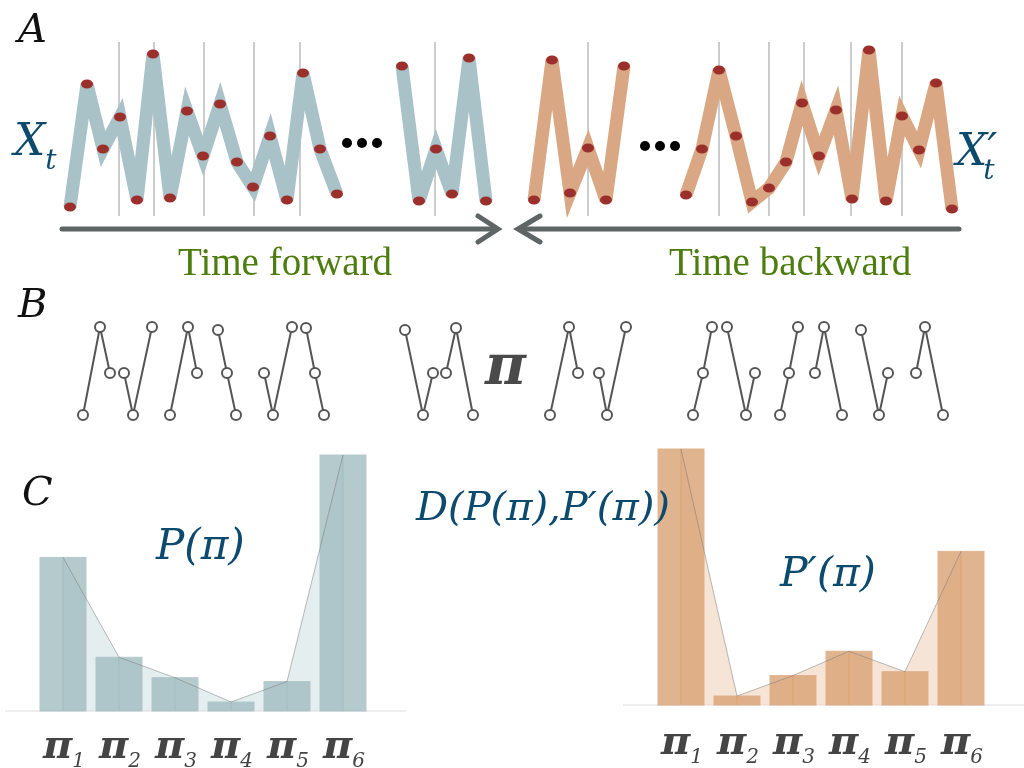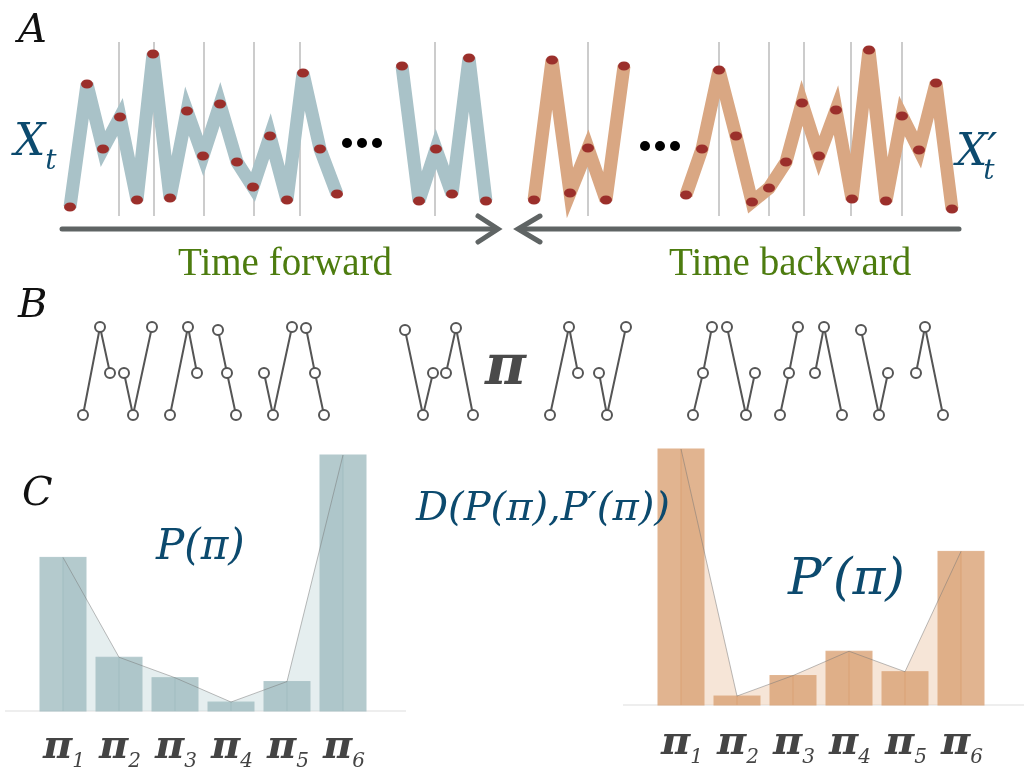--- a/index.html
+++ b/index.html
@@ -217,21 +217,21 @@
 <div class="math" style="left:956px; top:128px; font-size:44px;">
   <span>X′</span><span style="font-size:28px; position:relative; top:14px; margin-left:-14px;">t</span>
 </div>
 
 <div class="axis-caption" style="left:178px; top:242px;">Time forward</div>
 <div class="axis-caption" style="left:637px; top:242px;margin-left:32px;">Time backward</div>
 
 <div class="big-pi" style="left:485px; top:336px; font-size:56px;">π</div>
 
 <div class="math" style="left:156px; top:524px; font-size:42px;">P(π)</div>
-<div class="math" style="left:780px; top:552px; font-size:50px;margin-left:8px;">P′(π)</div>
+<div class="math" style="left:780px; top:552px; font-size:41px;">P′(π)</div>
 <div class="math" style="left:368px; top:486px; font-size:40px;margin-left:48px;">D(P(π),P′(π))</div>
 
 <div id="ticksLeft">
     <div class="tick" style="left: 43px; top: 724px;"><span>π</span><sub>1</sub></div>
     <div class="tick" style="left: 99px; top: 724px;"><span>π</span><sub>2</sub></div>
     <div class="tick" style="left: 155px; top: 724px;"><span>π</span><sub>3</sub></div>
     <div class="tick" style="left: 211px; top: 724px;"><span>π</span><sub>4</sub></div>
     <div class="tick" style="left: 267px; top: 724px;"><span>π</span><sub>5</sub></div>
     <div class="tick" style="left: 323px; top: 724px;"><span>π</span><sub>6</sub></div>
   </div>

